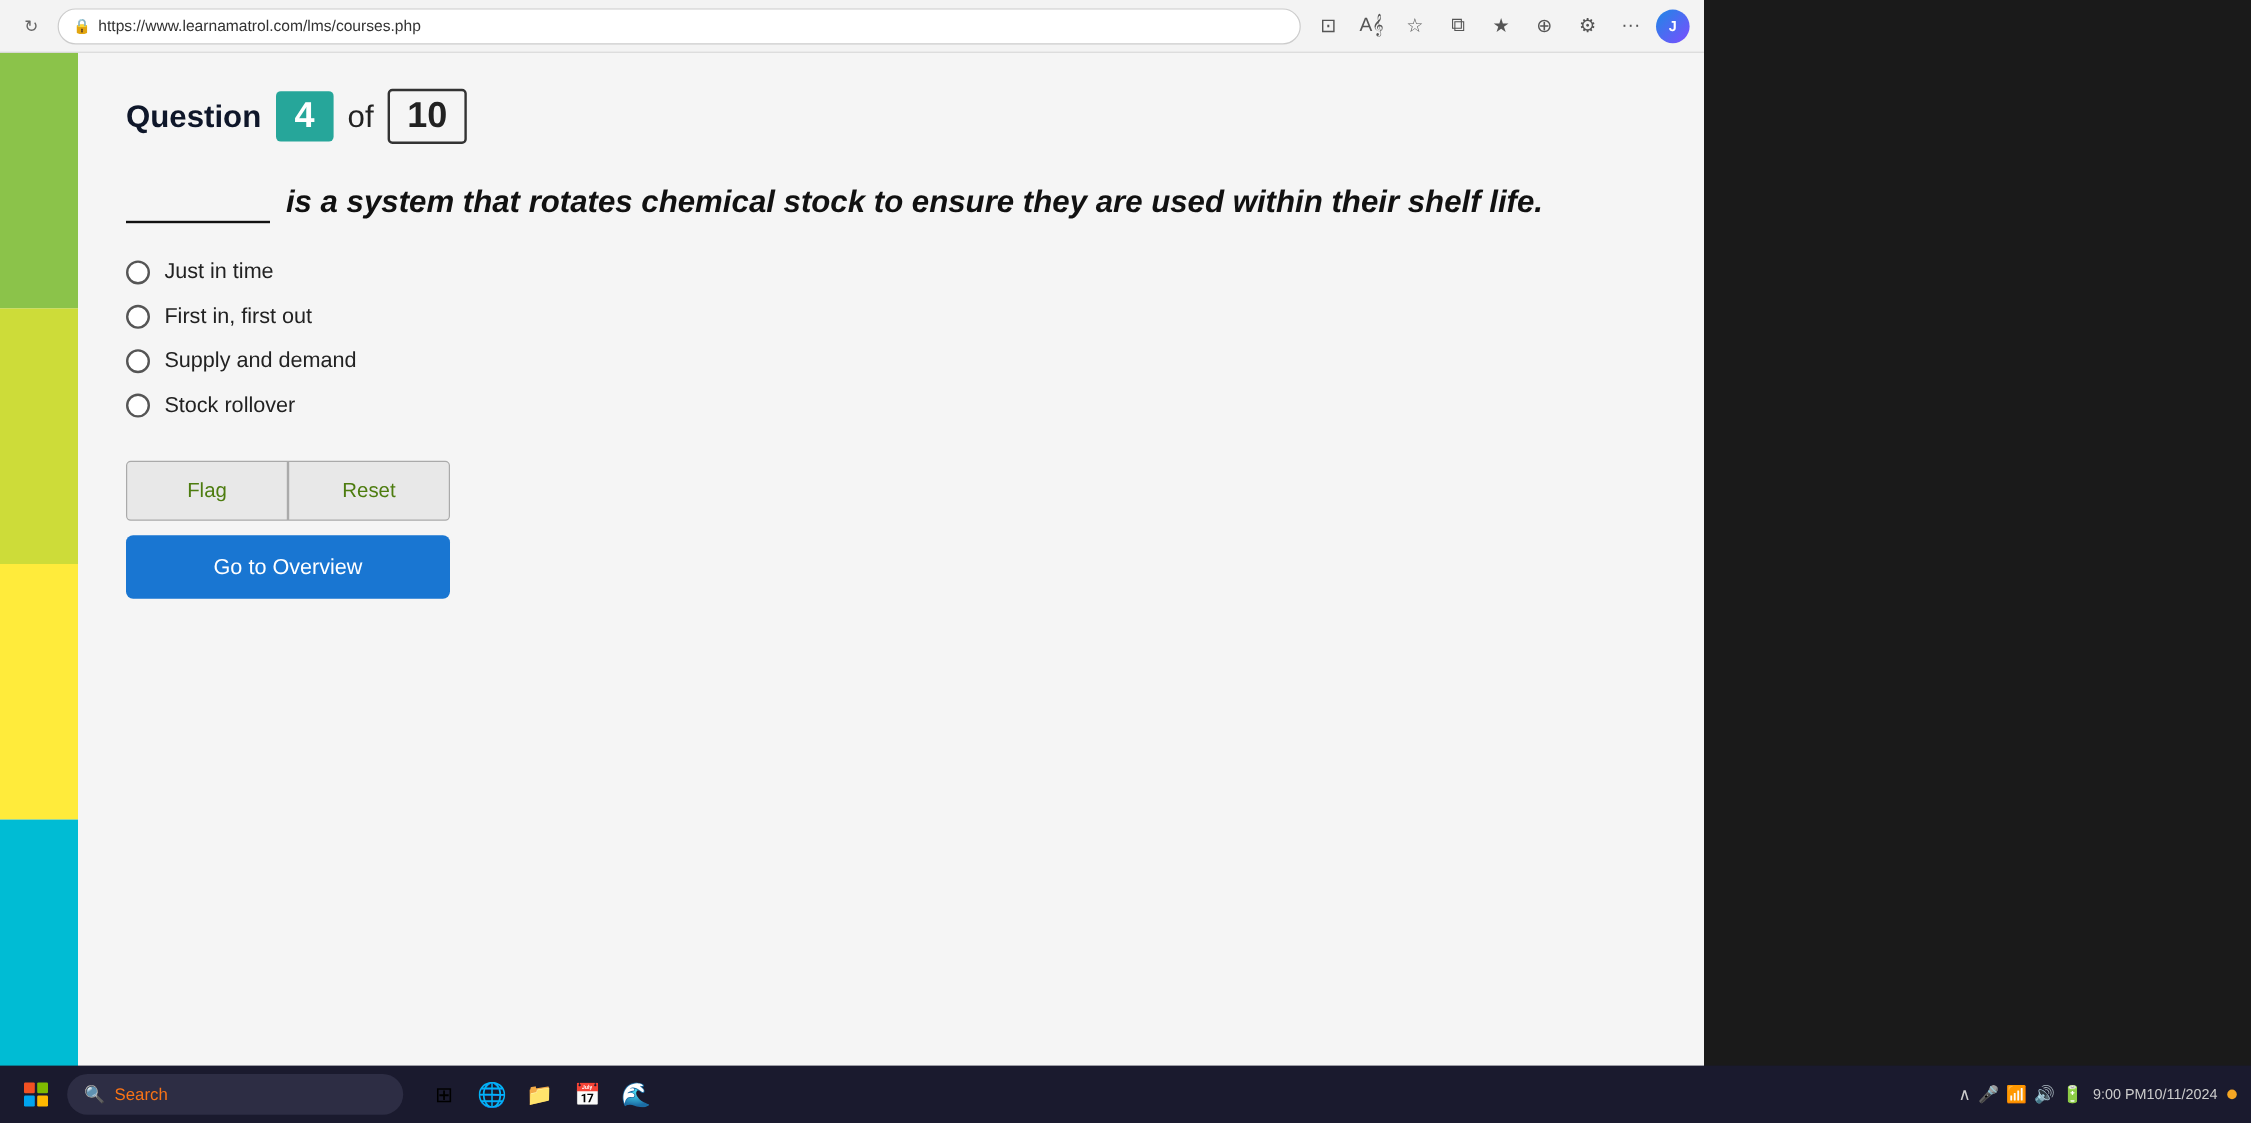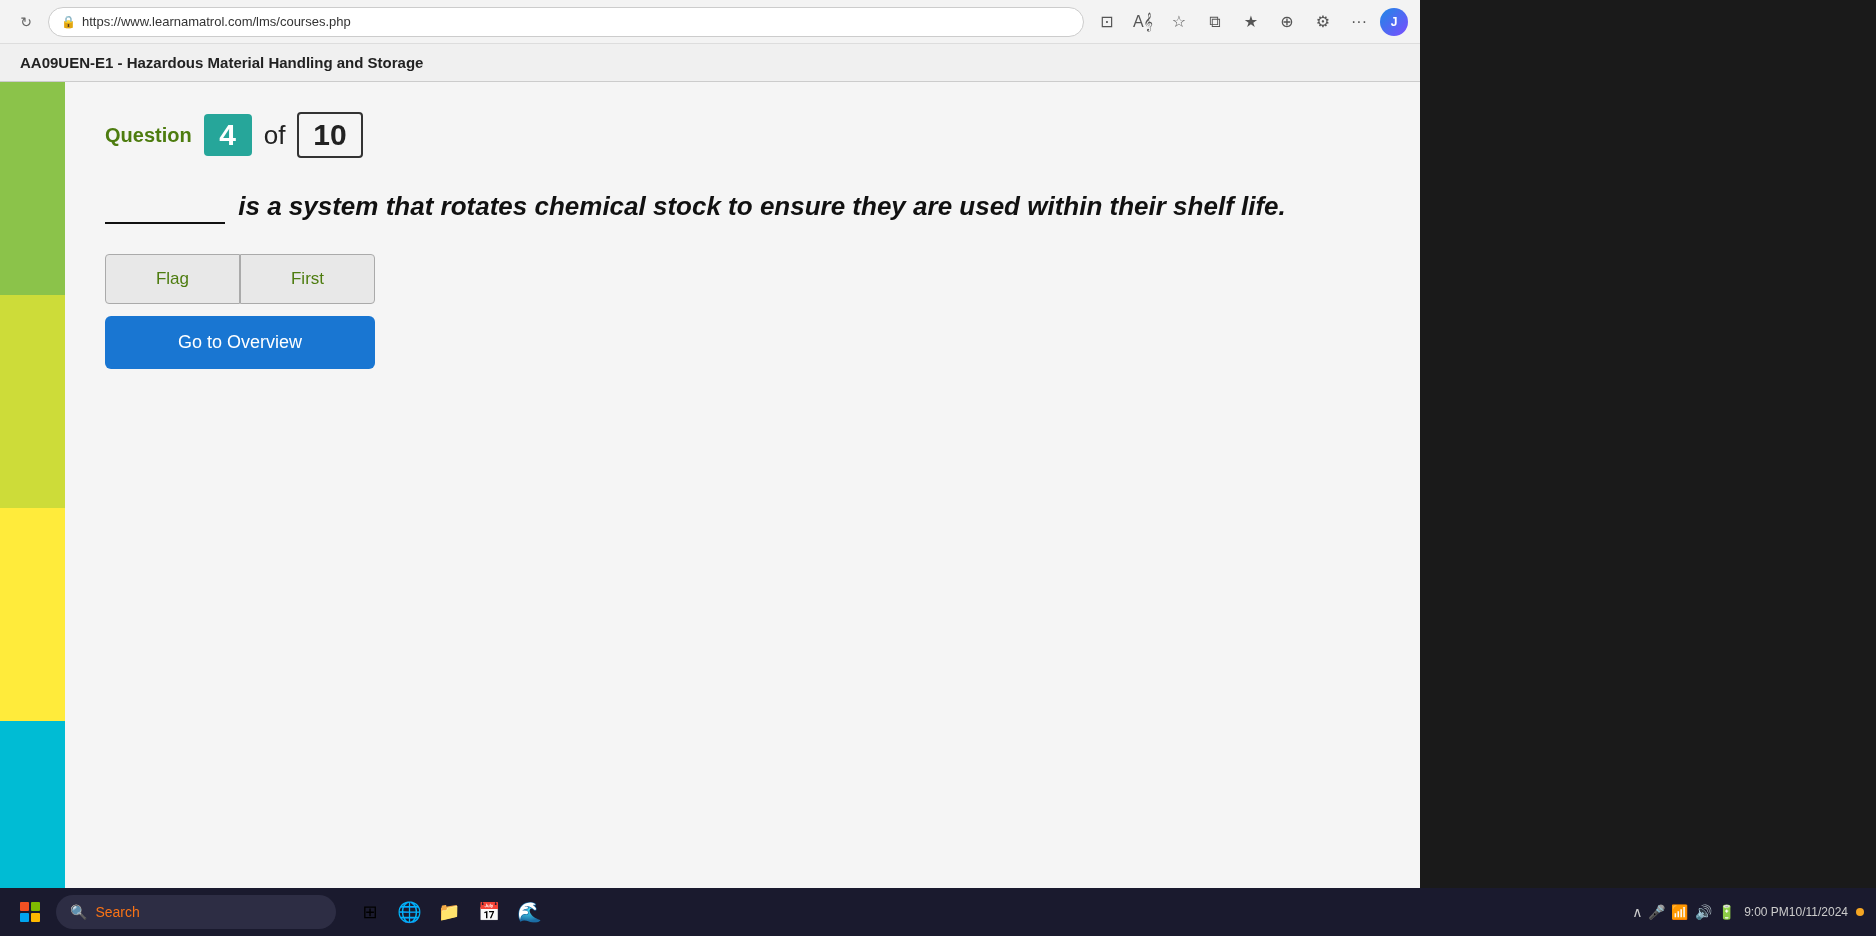--- a/index.html
+++ b/index.html
@@ -144,23 +144,23 @@
 
     
     .question-header {
       display: flex;
       align-items: center;
       gap: 12px;
       margin-bottom: 28px;
     }
 
     .q-label {
-      font-size: 20px;
+      font-size: 26px;
       font-weight: bold;
-      color: #4d7c0f;
+      color: #0f172a;
     }
 
     .q-number-box {
       background: #26a69a;
       color: white;
       font-size: 30px;
       font-weight: bold;
       padding: 4px 14px;
       border-radius: 4px;
       min-width: 48px;
@@ -403,23 +403,20 @@
       <button class="browser-action-btn">⧉</button>
       <button class="browser-action-btn">★</button>
       <button class="browser-action-btn">⊕</button>
       <button class="browser-action-btn">⚙</button>
       <button class="browser-action-btn">···</button>
       <div class="browser-profile">J</div>
     </div>
   </div>
 
   <div class="page-content">
-    <div class="course-header">
-      <span>AA09UEN-E1 - Hazardous Material Handling and Storage</span>
-    </div>
 
     <div class="quiz-container">
 
       <div class="color-sidebar">
         <div class="color-block" style="background:#8bc34a;"></div>
         <div class="color-block" style="background:#cddc39;"></div>
         <div class="color-block" style="background:#ffeb3b;"></div>
         <div class="color-block" style="background:#00bcd4;"></div>
       </div>
 
@@ -430,24 +427,42 @@
           <div class="q-number-box">4</div>
           <span class="q-of">of</span>
           <div class="q-total-box">10</div>
         </div>
 
         <div class="question-text">
           <span class="blank-underline">&nbsp;</span>
           <span>is a system that rotates chemical stock to ensure they are used within their shelf life.</span>
         </div>
 
+        <ul class="options-list">
+          <li class="option-item">
+            <div class="radio-circle"></div>
+            <span>Just in time</span>
+          </li>
+          <li class="option-item">
+            <div class="radio-circle"></div>
+            <span>First in, first out</span>
+          </li>
+          <li class="option-item">
+            <div class="radio-circle"></div>
+            <span>Supply and demand</span>
+          </li>
+          <li class="option-item">
+            <div class="radio-circle"></div>
+            <span>Stock rollover</span>
+          </li>
+        </ul>
 
         <div class="btn-row">
           <button class="btn btn-flag">Flag</button>
-          <button class="btn btn-reset">First</button>
+          <button class="btn btn-reset">Reset</button>
         </div>
 
 
         <button class="btn-overview">Go to Overview</button>
       </div>
     </div>
   </div>
 </div>
 
 <div class="taskbar">

